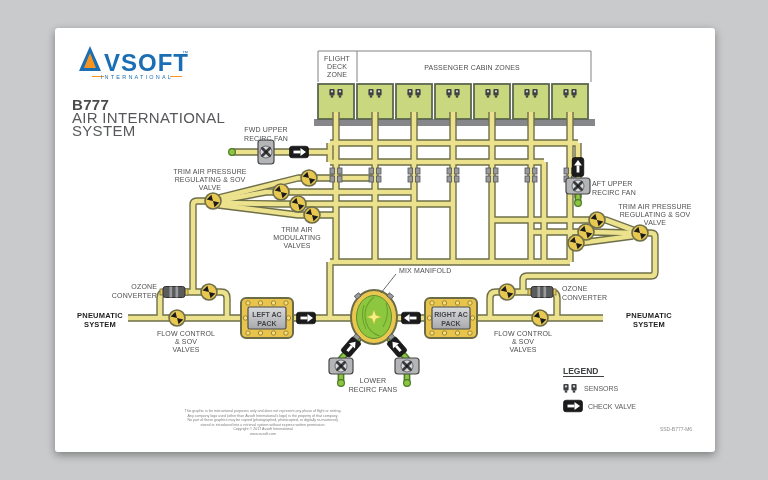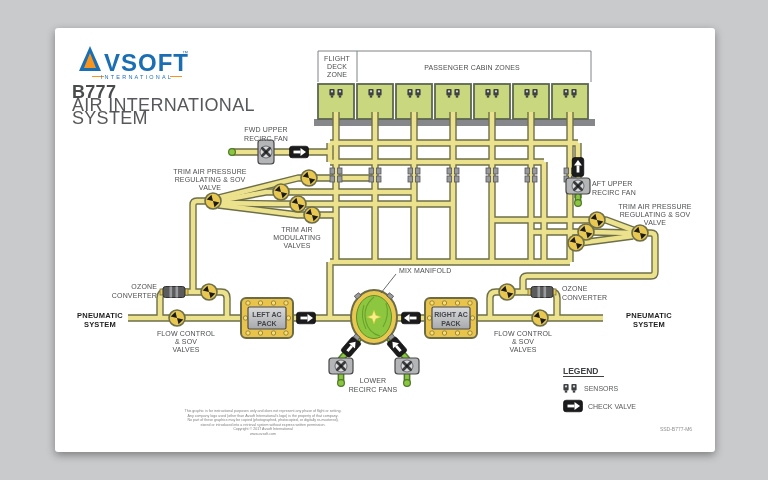--- a/index.html
+++ b/index.html
@@ -18,22 +18,22 @@
   .lbl{font-size:7px;fill:#4d4e50;letter-spacing:.15px;}
   .lblb{font-size:7.5px;font-weight:bold;fill:#1e1e20;letter-spacing:.2px;}
   .packlbl{font-size:7px;font-weight:bold;fill:#45464a;}
   .leghead{font-size:8.5px;font-weight:bold;fill:#3f4042;}
   .legtxt{font-size:7px;fill:#58595b;}
   .tiny{font-size:3.6px;fill:#7d7e81;}
   .docid{font-size:5px;fill:#8f9093;}
   .ta-s{text-anchor:start;} .ta-e{text-anchor:end;}
   
   #logo{position:absolute;left:78px;top:44px;}
-  #titleblock{position:absolute;left:72px;top:86px;line-height:13px;color:#57585b;
-    font-size:18px;letter-spacing:.3px;}
+  #titleblock{position:absolute;left:72px;top:98px;line-height:13px;color:#57585b;
+    font-size:15px;letter-spacing:.3px;}
   #titleblock .t1{font-weight:bold;color:#4a4b4d;}
 </style>
 </head>
 <body>
 
 <div id="stage">
   <div id="page"></div>
 
   <div id="logo">
     <svg width="130" height="38" viewBox="0 0 130 38">

